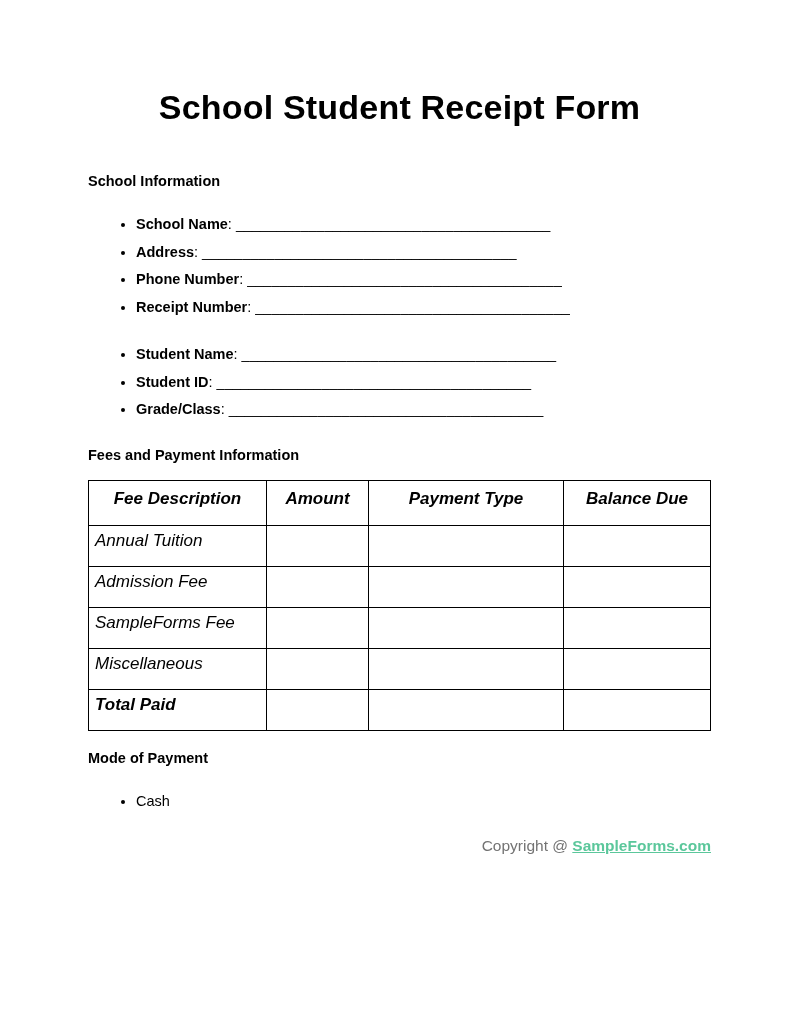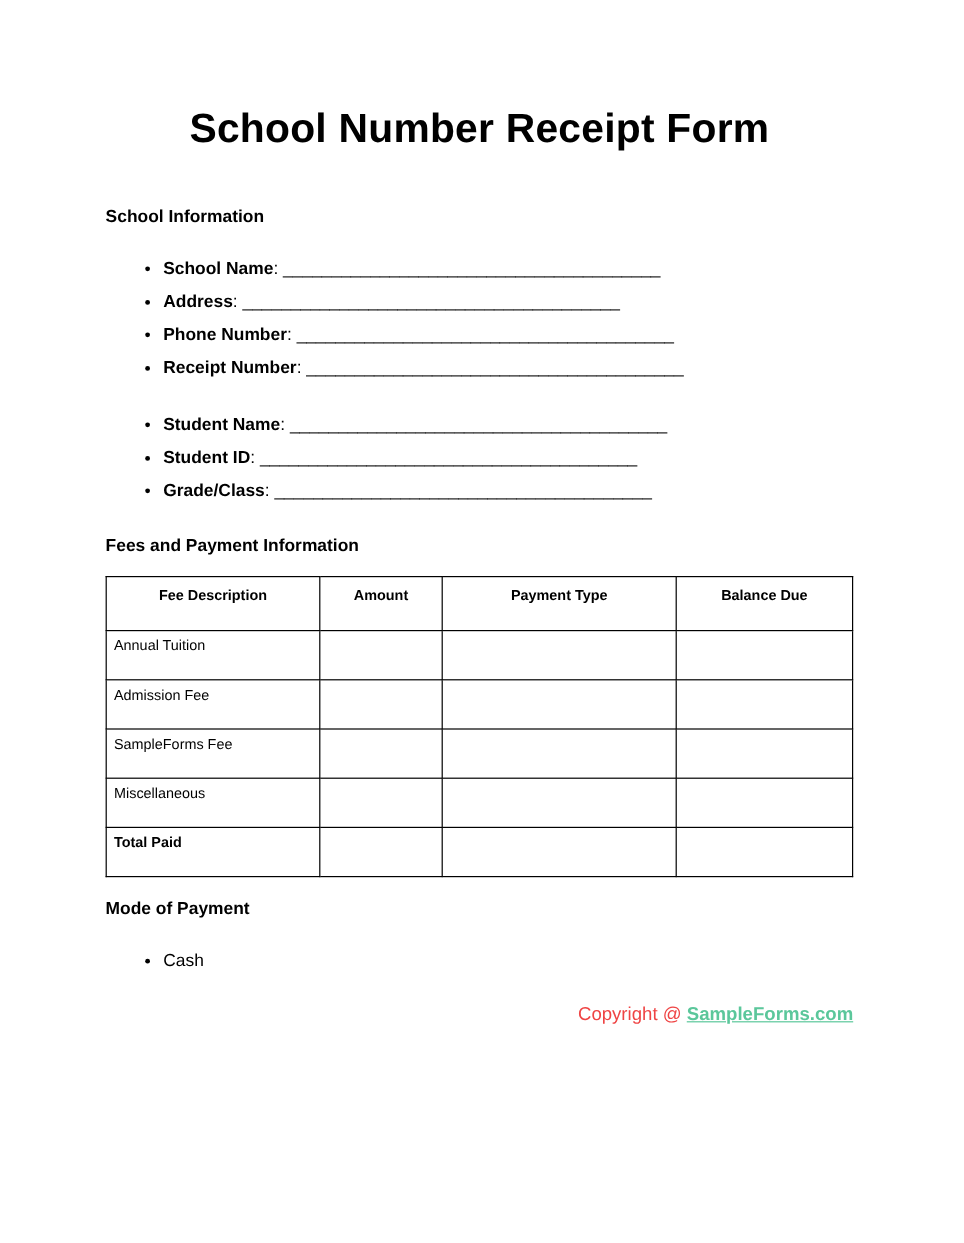--- a/index.html
+++ b/index.html
@@ -47,21 +47,22 @@
   .blank-line { letter-spacing: 0; white-space: nowrap; }
   table.fees-table {
     border-collapse: collapse;
     table-layout: fixed;
     width: 590px;
     margin-top: 15px;
   }
   table.fees-table th,
   table.fees-table td {
     border: 1px solid #000000;
-    font-size: 12px;
+    font-size: 17px;
+    font-style: italic;
   }
   table.fees-table th {
     font-weight: bold;
     text-align: center;
     vertical-align: top;
     height: 45px;
     padding: 8px 2px 0 2px;
   }
   table.fees-table td {
     vertical-align: top;
@@ -84,21 +85,21 @@
   .footer-link {
     font-weight: bold;
     text-decoration: underline;
   }
 </style>
 </head>
 <body>
 
 <div class="content">
 
-  <h1 class="doc-title">School Number Receipt Form</h1>
+  <h1 class="doc-title">School Student Receipt Form</h1>
 
   <h2 class="section-heading heading-school">School Information</h2>
   <ul class="bullet-list">
     <li><span class="item-label">School Name</span><span>: </span><span class="blank-line">_______________________________________</span></li>
     <li><span class="item-label">Address</span><span>: </span><span class="blank-line">_______________________________________</span></li>
     <li><span class="item-label">Phone Number</span><span>: </span><span class="blank-line">_______________________________________</span></li>
     <li><span class="item-label">Receipt Number</span><span>: </span><span class="blank-line">_______________________________________</span></li>
   </ul>
 
   <ul class="bullet-list">
@@ -151,16 +152,16 @@
       </tr>
     </tbody>
   </table>
 
   <h2 class="section-heading heading-mode">Mode of Payment</h2>
   <ul class="bullet-list">
     <li>Cash</li>
   </ul>
 
   <div class="footer">
-    <span style="color: #ef4444;">Copyright @ </span><a href="#" class="footer-link" style="color: rgb(91, 199, 155);">SampleForms.com</a>
+    <span style="color: #737373;">Copyright @ </span><a href="#" class="footer-link" style="color: rgb(91, 199, 155);">SampleForms.com</a>
   </div>
 
 </div>
 
 </body></html>

